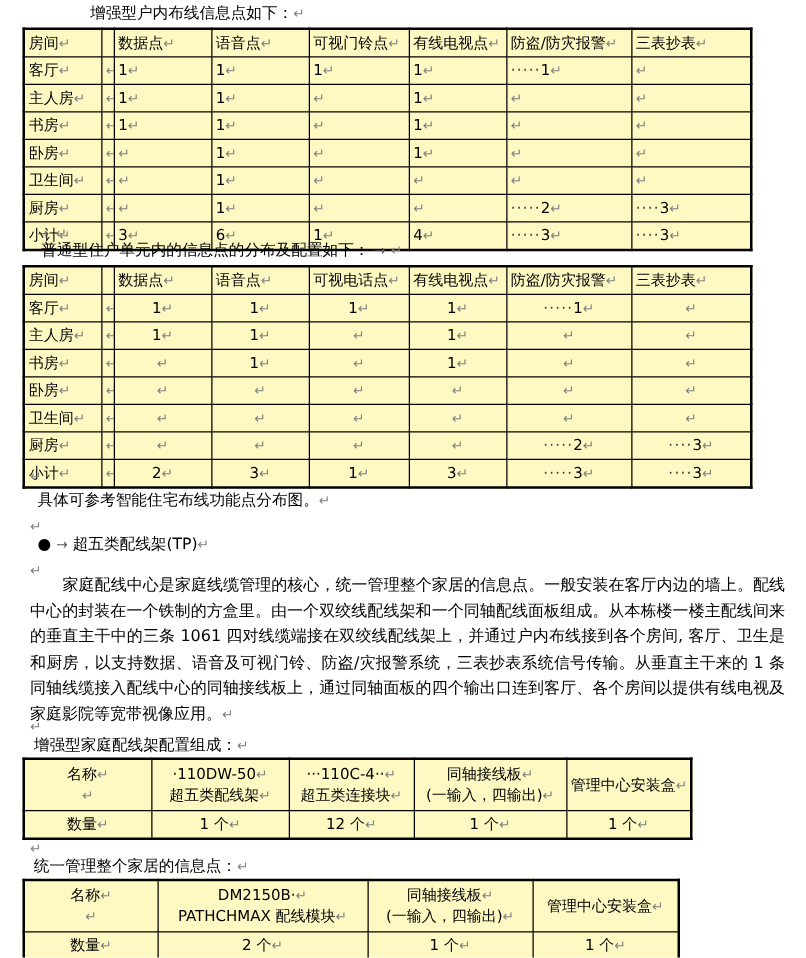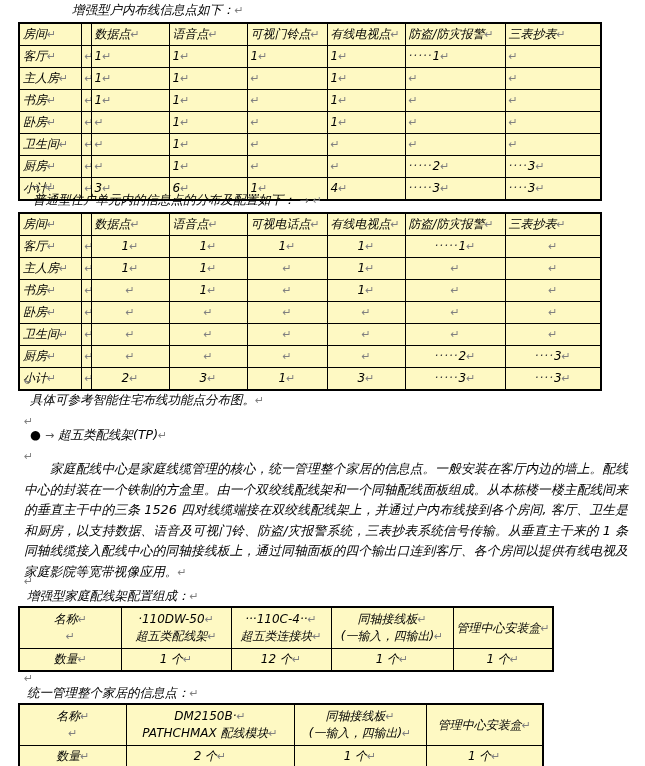--- a/index.html
+++ b/index.html
@@ -62,21 +62,21 @@
   .cfg-table td { text-align: center; height: 20px; }
   .cfg-table td.two-line { line-height: 17px; height: 38px; }
   .cfg-label { text-align: center; }
   .bullet-line { font-size: 12.5px; }
   .body-para {
     font-size: 12.8px;
     line-height: 20.5px;
     text-align: justify;
     color: #000;
   }
-  .abs { position: absolute; font-style: italic; }
+  .abs { position: absolute; }
 </style>
 </head>
 <body>
 
 <div class="page">
 
   <div class="abs para" style="left:72px; top:2px;">
     <span>增强型户内布线信息点如下：</span><span class="pilcrow">↵</span>
   </div>
 
@@ -295,21 +295,21 @@
   <div class="abs bullet-line" style="left:30px; top:427px;">
     <span>●</span>
     <span class="arrowmark">→</span>
     <span>超五类配线架(TP)</span><span class="pilcrow">↵</span>
   </div>
   <div class="abs" style="left:24px; top:445px;">
     <span class="pilcrow">↵</span>
   </div>
 
   <div class="abs body-para" style="left:24px; top:459px; width:604px; text-indent:26px;">
-    <span>家庭配线中心是家庭线缆管理的核心，统一管理整个家居的信息点。一般安装在客厅内边的墙上。配线中心的封装在一个铁制的方盒里。由一个双绞线配线架和一个同轴配线面板组成。从本栋楼一楼主配线间来的垂直主干中的三条 1526 四对线缆端接在双绞线配线架上，并通过户内布线接到各个房间, 客厅、卫生是和厨房，以支持数据、语音及可视门铃、防盗/灾报警系统，三表抄表系统信号传输。从垂直主干来的 1 条同轴线缆接入配线中心的同轴接线板上，通过同轴面板的四个输出口连到客厅、各个房间以提供有线电视及家庭影院等宽带视像应用。</span><span class="pilcrow">↵</span>
+    <span>家庭配线中心是家庭线缆管理的核心，统一管理整个家居的信息点。一般安装在客厅内边的墙上。配线中心的封装在一个铁制的方盒里。由一个双绞线配线架和一个同轴配线面板组成。从本栋楼一楼主配线间来的垂直主干中的三条 1061 四对线缆端接在双绞线配线架上，并通过户内布线接到各个房间, 客厅、卫生是和厨房，以支持数据、语音及可视门铃、防盗/灾报警系统，三表抄表系统信号传输。从垂直主干来的 1 条同轴线缆接入配线中心的同轴接线板上，通过同轴面板的四个输出口连到客厅、各个房间以提供有线电视及家庭影院等宽带视像应用。</span><span class="pilcrow">↵</span>
   </div>
   <div class="abs" style="left:24px; top:570px;">
     <span class="pilcrow">↵</span>
   </div>
 
   <div class="abs para" style="left:27px; top:588px;">
     <span>增强型家庭配线架配置组成：</span><span class="pilcrow">↵</span>
   </div>
 
   <table class="doc cfg-table abs" id="tbl-cfg-standard" style="left:18px; top:606px; width:534px;">

